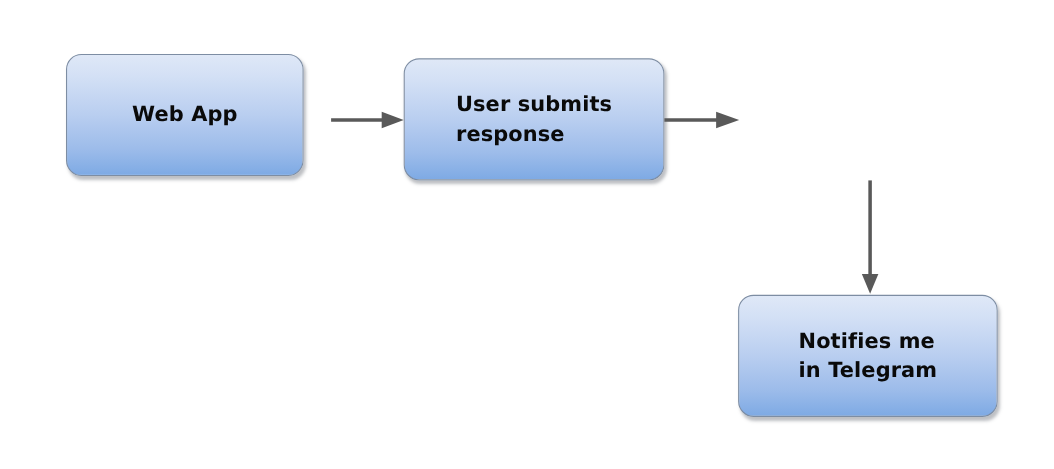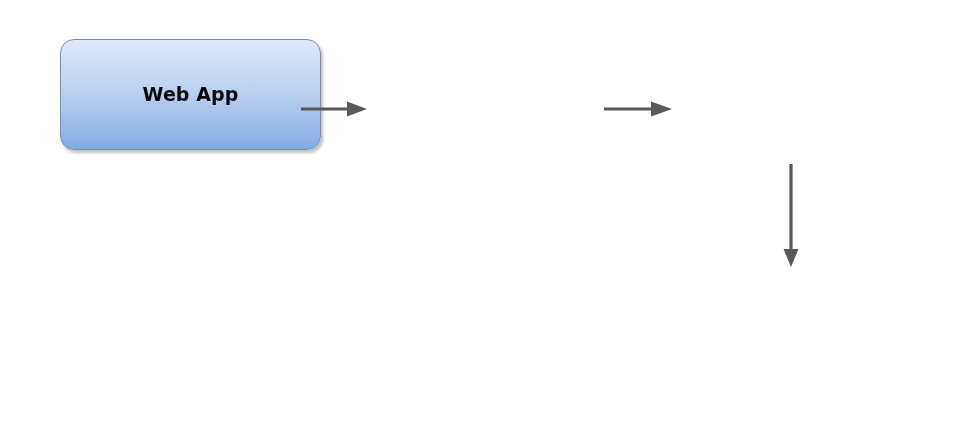--- a/index.html
+++ b/index.html
@@ -49,35 +49,43 @@
   }
   .edge line {
     stroke: #595959;
   }
 </style>
 </head>
 <body>
 
 <div id="canvas">
 
-  <div class="node" style="left:60px; top:39px; width:261px; height:111px;">
+  <div class="node" style="left:60px; top:49px; width:216px; height:111px;">
     <span class="node-label centered">Web App</span>
   </div>
 
   <svg class="edge" style="left:301px; top:99px;" width="68" height="20" viewBox="0 0 68 20">
     <line x1="0" y1="10" x2="48" y2="10" stroke-width="3.2"></line>
     <polygon points="46,2.5 66,10 46,17.5"></polygon>
   </svg>
 
+  <div class="node" style="left:367px; top:53px; width:237px; height:111px;">
+    <span class="node-label">User submits
+response</span>
+  </div>
 
   <svg class="edge" style="left:604px; top:99px;" width="70" height="20" viewBox="0 0 70 20">
     <line x1="0" y1="10" x2="49" y2="10" stroke-width="3.2"></line>
     <polygon points="47,2.5 68,10 47,17.5"></polygon>
   </svg>
 
 
   <svg class="edge" style="left:779px; top:164px;" width="24" height="105" viewBox="0 0 24 105">
     <line x1="12" y1="0" x2="12" y2="87" stroke-width="3.2"></line>
     <polygon points="4.5,85 19.5,85 12,103"></polygon>
   </svg>
 
+  <div class="node" style="left:671px; top:268px; width:236px; height:111px;">
+    <span class="node-label">Notifies me
+in Telegram</span>
+  </div>
 
 </div>
 
 </body></html>

